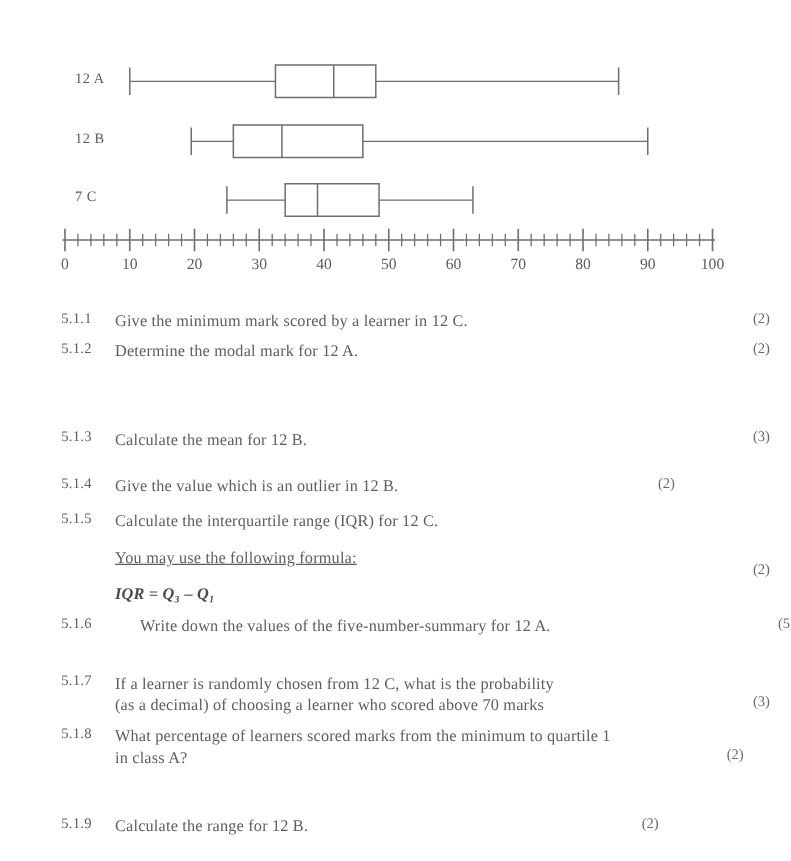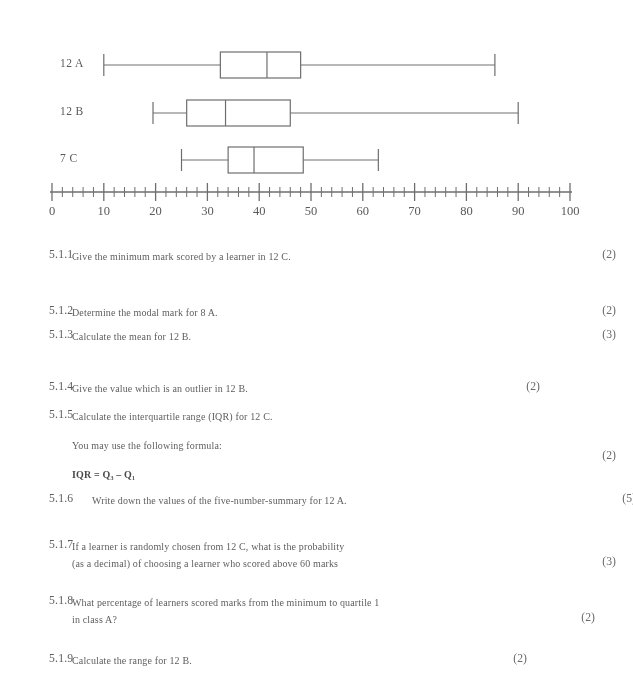--- a/index.html
+++ b/index.html
@@ -52,39 +52,41 @@
   }
   .q-num {
     position: absolute;
     left: 49px;
     font-size: 11.7px;
     color: #5e5e5e;
     letter-spacing: 0.2px;
     white-space: nowrap;
   }
   .q-body {
-    margin-left: 72px;
+    margin-left: 92px;
     margin-right: 70px;
-    font-size: 10px;
+    font-size: 13px;
     color: #5e5e5e;
     line-height: 17px;
     letter-spacing: 0.15px;
   }
   .q-line { display: block; white-space: nowrap; }
   .q-sub {
     display: block;
     white-space: nowrap;
     margin-top: 12px;
+    text-decoration: underline;
   }
   .q-formula {
     display: block;
     white-space: nowrap;
     margin-top: 12px;
     font-weight: bold;
     color: #4a4a4a;
+    font-style: italic;
   }
   .q-marks {
     position: absolute;
     right: 17px;
     font-size: 11.7px;
     color: #6a6a6a;
   }
   .bottom-smudge {
     position: absolute;
     right: 22px;
@@ -201,28 +203,28 @@
 </div>
 
 <div id="questions">
     <div class="q-row" style="position: absolute; left: 0px; top: 8px; width: 633px;">
       <span class="q-num">5.1.1</span>
       <div class="q-body">
         <span class="q-line">Give the minimum mark scored by a learner in 12 C.</span>
       </div>
       <span class="q-marks" style="top: 0px;">(2)</span>
     </div>
-    <div class="q-row" style="position: absolute; left: 0px; top: 64px; width: 633px;">
+    <div class="q-row" style="position: absolute; left: 0px; top: 32px; width: 633px;">
       <span class="q-num">5.1.2</span>
       <div class="q-body">
-        <span class="q-line">Determine the modal mark for 8 A.</span>
-      </div>
-      <span class="q-marks" style="top: 0px;">(2)</span>
-    </div>
-    <div class="q-row" style="position: absolute; left: 0px; top: 88px; width: 633px;">
+        <span class="q-line">Determine the modal mark for 12 A.</span>
+      </div>
+      <span class="q-marks" style="top: 0px;">(2)</span>
+    </div>
+    <div class="q-row" style="position: absolute; left: 0px; top: 103px; width: 633px;">
       <span class="q-num">5.1.3</span>
       <div class="q-body">
         <span class="q-line">Calculate the mean for 12 B.</span>
       </div>
       <span class="q-marks" style="top: 0px;">(3)</span>
     </div>
     <div class="q-row" style="position: absolute; left: 0px; top: 140px; width: 557px;">
       <span class="q-num">5.1.4</span>
       <div class="q-body">
         <span class="q-line">Give the value which is an outlier in 12 B.</span>
@@ -242,25 +244,25 @@
       <span class="q-num">5.1.6</span>
       <div class="q-body">
         <span class="q-line">Write down the values of the five-number-summary for 12 A.</span>
       </div>
       <span class="q-marks" style="top: 0px;">(5)</span>
     </div>
     <div class="q-row" style="position: absolute; left: 0px; top: 298px; width: 633px;">
       <span class="q-num">5.1.7</span>
       <div class="q-body">
         <span class="q-line">If a learner is randomly chosen from 12 C, what is the probability</span>
-        <span class="q-line">(as a decimal) of choosing a learner who scored above 60 marks</span>
+        <span class="q-line">(as a decimal) of choosing a learner who scored above 70 marks</span>
       </div>
       <span class="q-marks" style="top: 17px;">(3)</span>
     </div>
-    <div class="q-row" style="position: absolute; left: 0px; top: 354px; width: 612px;">
+    <div class="q-row" style="position: absolute; left: 0px; top: 340px; width: 612px;">
       <span class="q-num">5.1.8</span>
       <div class="q-body">
         <span class="q-line">What percentage of learners scored marks from the minimum to quartile 1</span>
         <span class="q-line">in class A?</span>
       </div>
       <span class="q-marks" style="top: 17px;">(2)</span>
     </div>
     <div class="q-row" style="position: absolute; left: 0px; top: 412px; width: 544px;">
       <span class="q-num">5.1.9</span>
       <div class="q-body">

